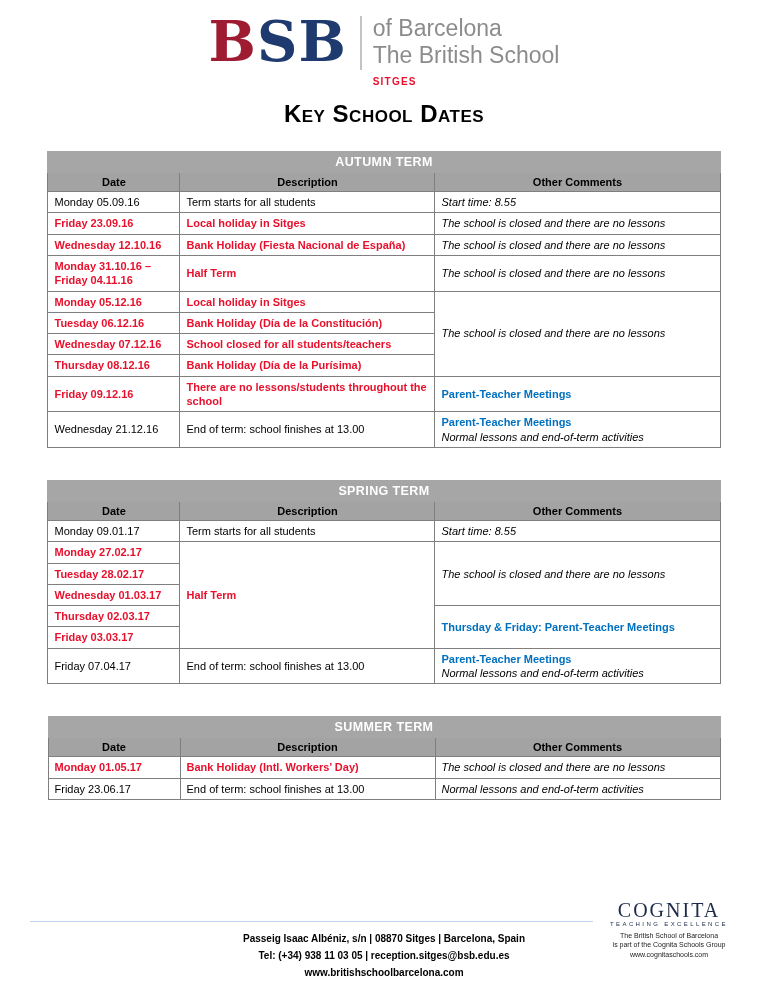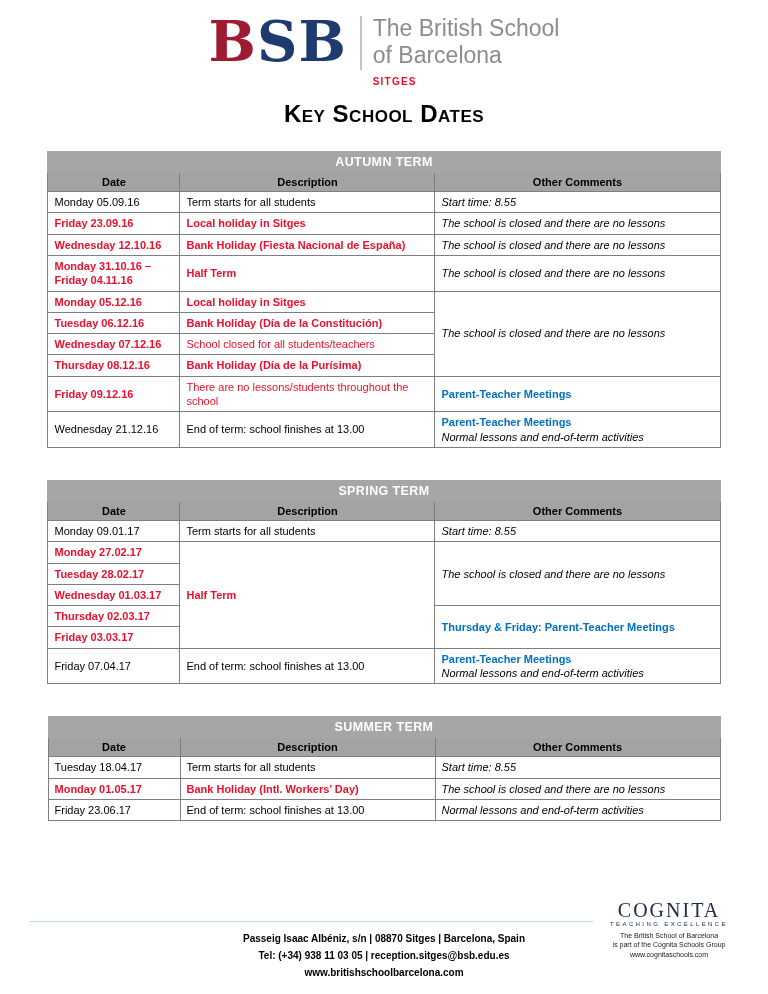--- a/index.html
+++ b/index.html
@@ -20,40 +20,40 @@
   .title{text-align:center;font-variant:small-caps;font-weight:bold;font-size:24px;margin-top:12px;letter-spacing:.5px}
   .subtitle{text-align:center;font-weight:bold;font-size:19px;margin-top:2px;letter-spacing:.5px}
   .term{width:672px;margin-left:auto;margin-right:auto;border-collapse:collapse;font-size:11px;table-layout:fixed}
   .t1{margin-top:23px}
   .t2,.t3{margin-top:32px}
   .c-date{width:132px}.c-desc{width:255px}.c-comm{width:285px}
   .term-bar{background:var(--term-bar);color:#fff;font-weight:bold;font-size:12.5px;text-align:center;padding:3px 0;border:1px solid var(--term-bar);letter-spacing:.4px}
   .term th.col-h{border:1px solid var(--border);font-weight:bold;text-align:center;padding:3px 4px;background:#a3a3a3}
   .term td{border:1px solid var(--border);padding:3px 3px 3px 6px;vertical-align:middle;line-height:1.3;text-align:left}
   .red{color:var(--red);font-weight:bold}
-  .red-n{color:var(--red);font-weight:normal}
+  .red-n{color:var(--red);font-weight:bold}
   .blue{color:var(--blue);font-weight:bold}
   .it{font-style:italic}
   .footer-line{position:absolute;left:30px;top:921px;width:563px;border-top:1px solid var(--footer-line)}
   .footer-contact{position:absolute;left:124px;top:930px;width:520px;text-align:center;font-size:10px;font-weight:bold;line-height:1.7;color:#000}
   .cognita{position:absolute;left:601px;top:900px;width:136px;text-align:center}
   .cog-name{font-family:"Liberation Serif",serif;font-size:20px;letter-spacing:2px;color:var(--cognita);line-height:1.05}
   .cog-tag{font-size:6px;letter-spacing:2.4px;color:var(--cognita)}
   .cog-small{font-size:7px;line-height:1.35;margin-top:4px;color:#222}
 </style>
 </head>
 <body>
 
 <div class="header">
   <div class="logo-row">
     <div class="bsb"><span class="b1">B</span><span class="s">S</span><span class="b2">B</span></div>
     <div class="logo-divider"></div>
     <div class="logo-text">
+      <div>of Barcelona</div>
       <div>The British School</div>
-      <div>of Barcelona</div>
       <div class="campus">SITGES</div>
     </div>
   </div>
   <div class="title">Key School Dates</div>
 </div>
 
 <table class="term t1">
   <colgroup>
       <col class="c-date">
       <col class="c-desc">
@@ -184,25 +184,20 @@
     <tr>
       <th colspan="3" class="term-bar">SUMMER TERM</th>
     </tr>
     <tr>
       <th class="col-h">Date</th>
       <th class="col-h">Description</th>
       <th class="col-h">Other Comments</th>
     </tr>
   </thead>
   <tbody>
-    <tr>
-      <td>Tuesday 18.04.17</td>
-      <td>Term starts for all students</td>
-      <td class="it">Start time: 8.55</td>
-    </tr>
     <tr>
       <td class="red">Monday 01.05.17</td>
       <td class="red">Bank Holiday (Intl. Workers’ Day)</td>
       <td class="it">The school is closed and there are no lessons</td>
     </tr>
     <tr>
       <td>Friday 23.06.17</td>
       <td>End of term: school finishes at 13.00</td>
       <td class="it">Normal lessons and end-of-term activities</td>
     </tr>

